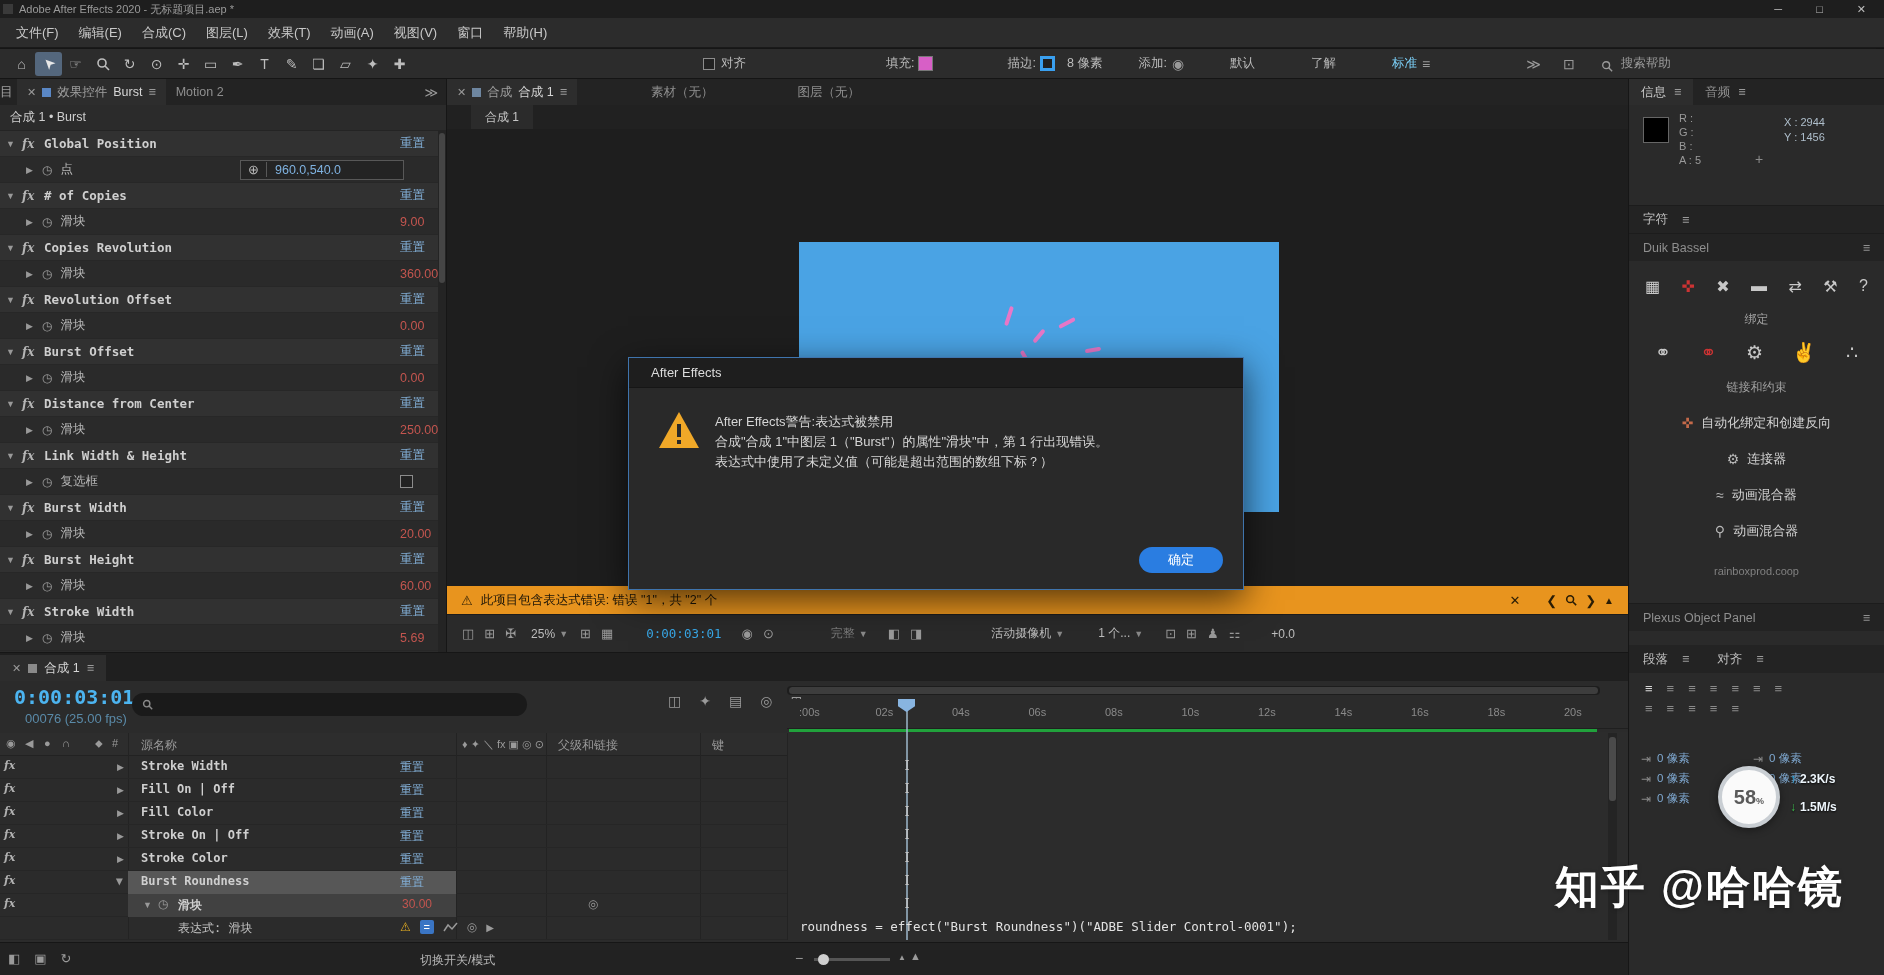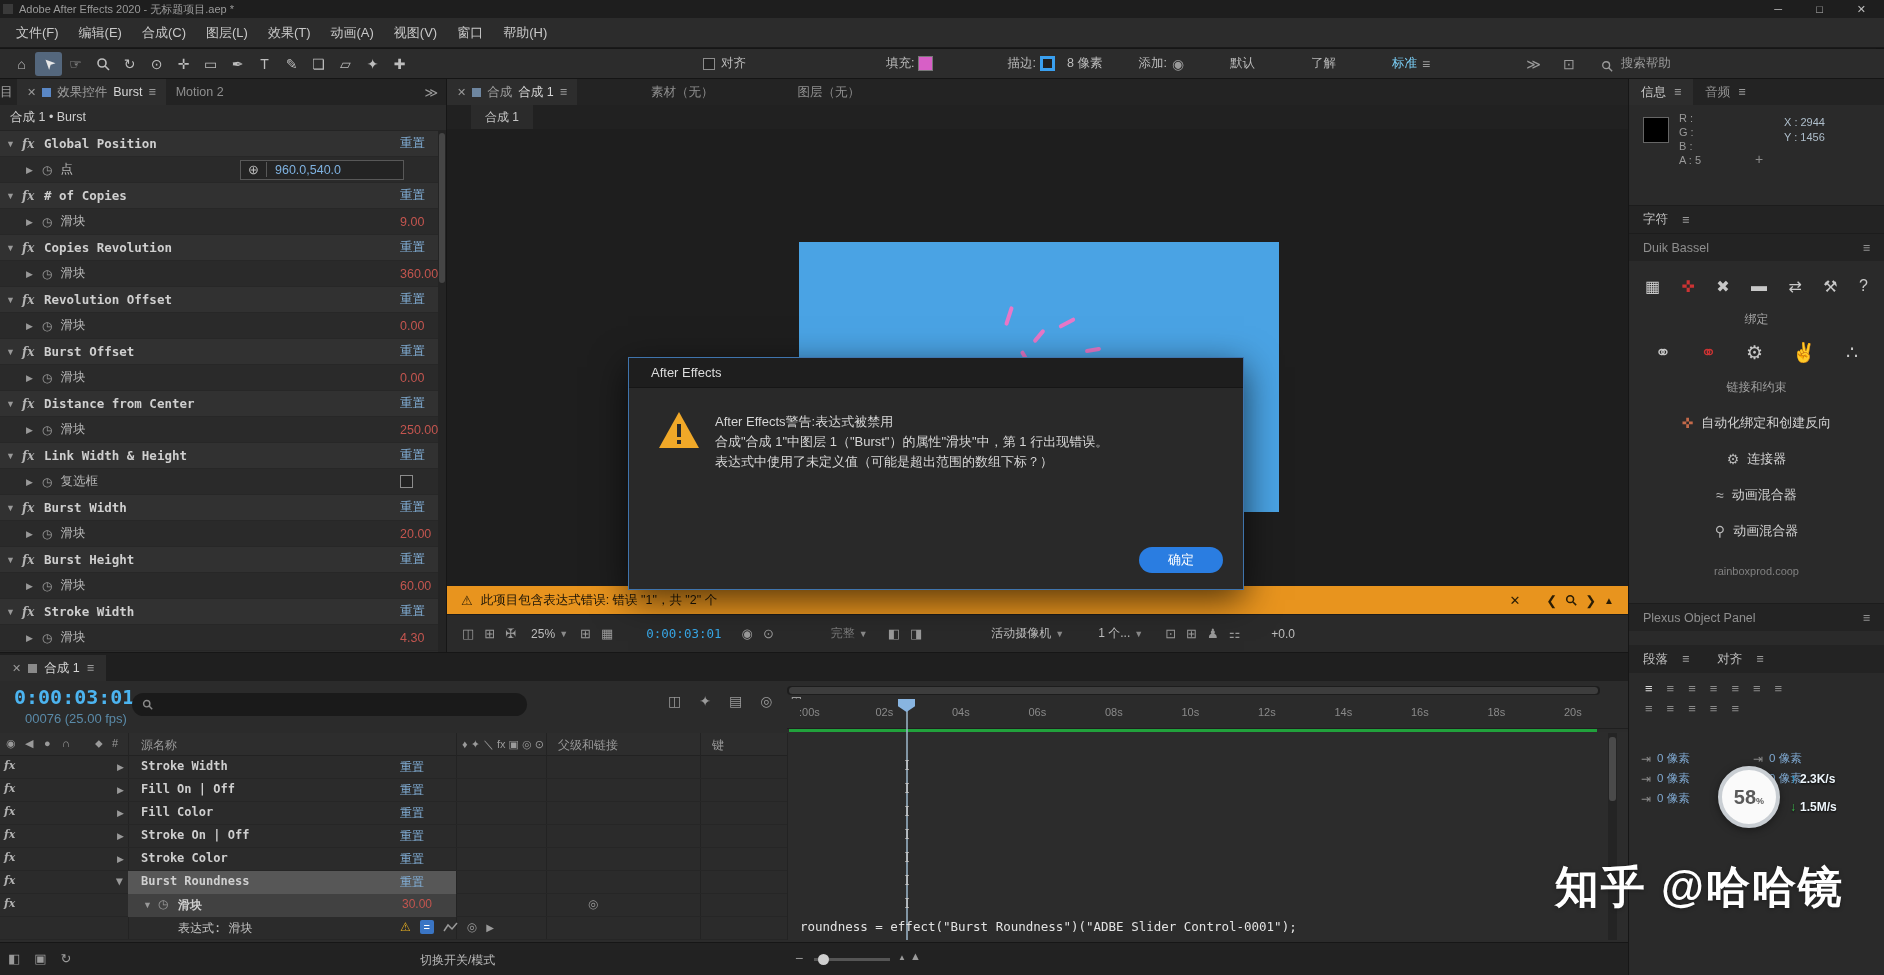--- a/index.html
+++ b/index.html
@@ -474,21 +474,21 @@
           <div class="fxrow head">
             <span class="chev">▼</span>
             <span class="fxbadge">fx</span>
             <span class="fxname">Stroke Width</span>
             <span class="cellright link">重置</span>
           </div>
           <div class="fxrow val">
             <span class="chev">▶</span>
             <span class="stopwatch">◷</span>
             <span class="pname">滑块</span>
-            <span class="cellright v-slider red">4.30</span>
+            <span class="cellright v-slider red">5.69</span>
 
           </div>
         </div>
       </div>
     <div id="ecscroll">
         <div class="thumb"></div>
       </div>
   </section>
 
   <section id="comppanel">

